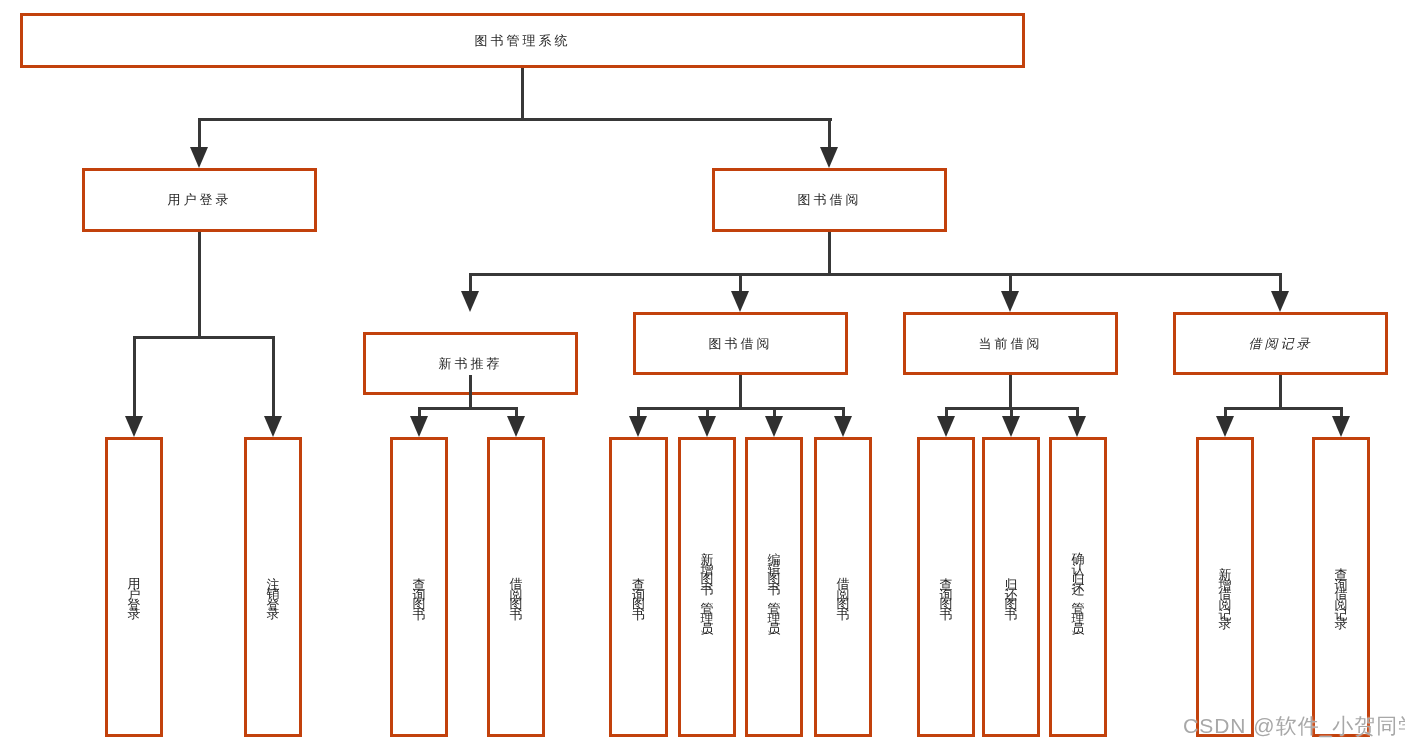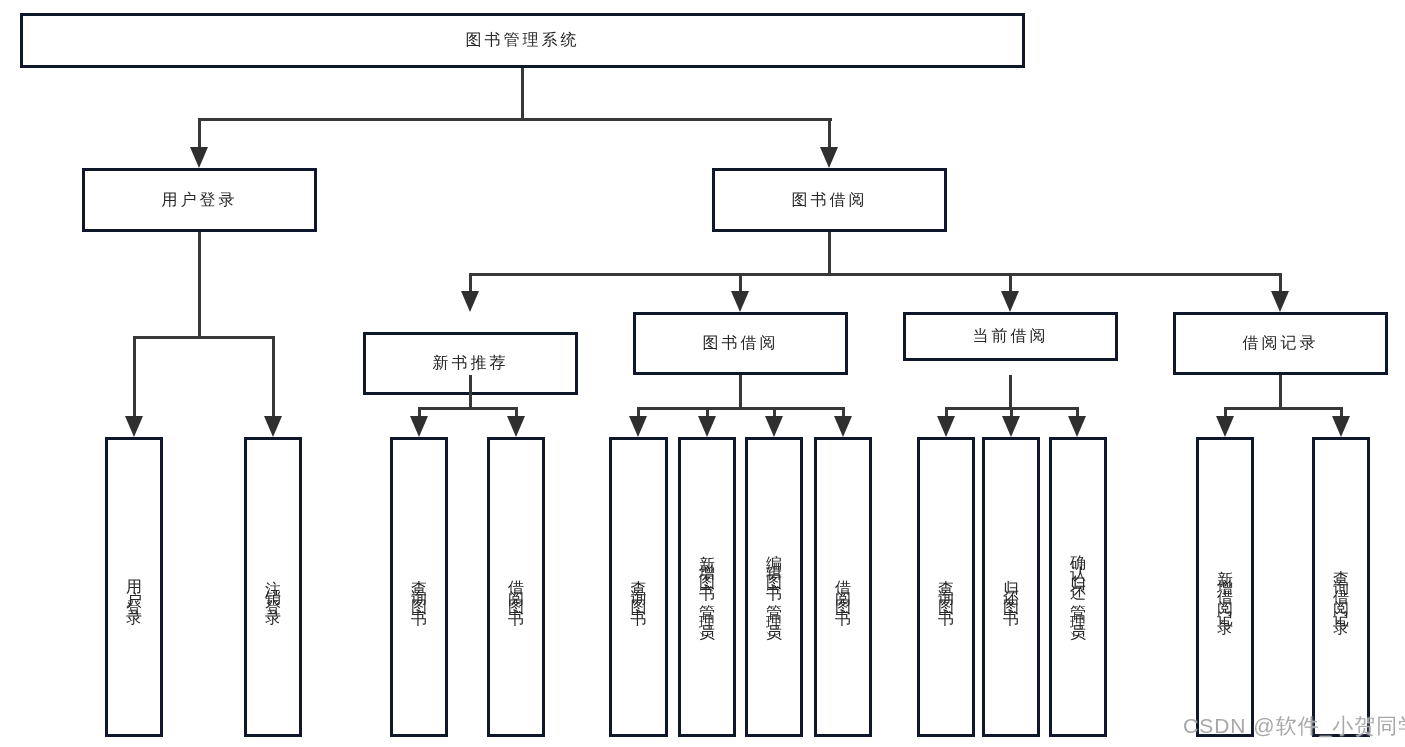--- a/index.html
+++ b/index.html
@@ -6,26 +6,26 @@
   #canvas {
     position:relative;
     width:1405px; height:747px;
     background:#ffffff;
     font-family:"Liberation Sans", sans-serif;
     overflow:hidden;
   }
   .box {
     position:absolute;
     box-sizing:border-box;
-    border:3px solid #0f172a;
+    border:3px solid #c2410c;
     background:#ffffff;
     display:flex;
     align-items:center;
     justify-content:center;
-    font-size:16px;
+    font-size:13px;
     color:#262626;
     letter-spacing:3px;
     text-align:center;
   }
   .vbox {
     writing-mode:vertical-rl;
     text-orientation:mixed;
     letter-spacing:10px;
     line-height:1;
     padding:6px 0;
@@ -89,24 +89,24 @@
   <div class="arrow" style="left:1001px; top:291px;"></div>
   <div class="vline" style="left:1279px; top:273px; height:22px;"></div>
   <div class="arrow" style="left:1271px; top:291px;"></div>
 
   <div class="box" style="left:363px; top:312px; width:215px; height:63px;margin-top:20px;">
     <span>新书推荐</span>
   </div>
   <div class="box" style="left:633px; top:312px; width:215px; height:63px;">
     <span>图书借阅</span>
   </div>
-  <div class="box" style="left:903px; top:312px; width:215px; height:49px;">
+  <div class="box" style="left:903px; top:312px; width:215px; height:63px;">
     <span>当前借阅</span>
   </div>
-  <div class="box" style="left:1173px; top:312px; width:215px; height:63px;">
+  <div class="box" style="left:1173px; top:312px; width:215px; height:63px;font-style:italic;">
     <span>借阅记录</span>
   </div>
 
   <div class="vline" style="left:469px; top:375px; height:32px;"></div>
   <div class="hline" style="left:418px; top:407px; width:100px;"></div>
   <div class="vline" style="left:418px; top:407px; height:14px;"></div>
   <div class="arrow" style="left:410px; top:416px;"></div>
   <div class="vline" style="left:515px; top:407px; height:14px;"></div>
   <div class="arrow" style="left:507px; top:416px;"></div>
 

